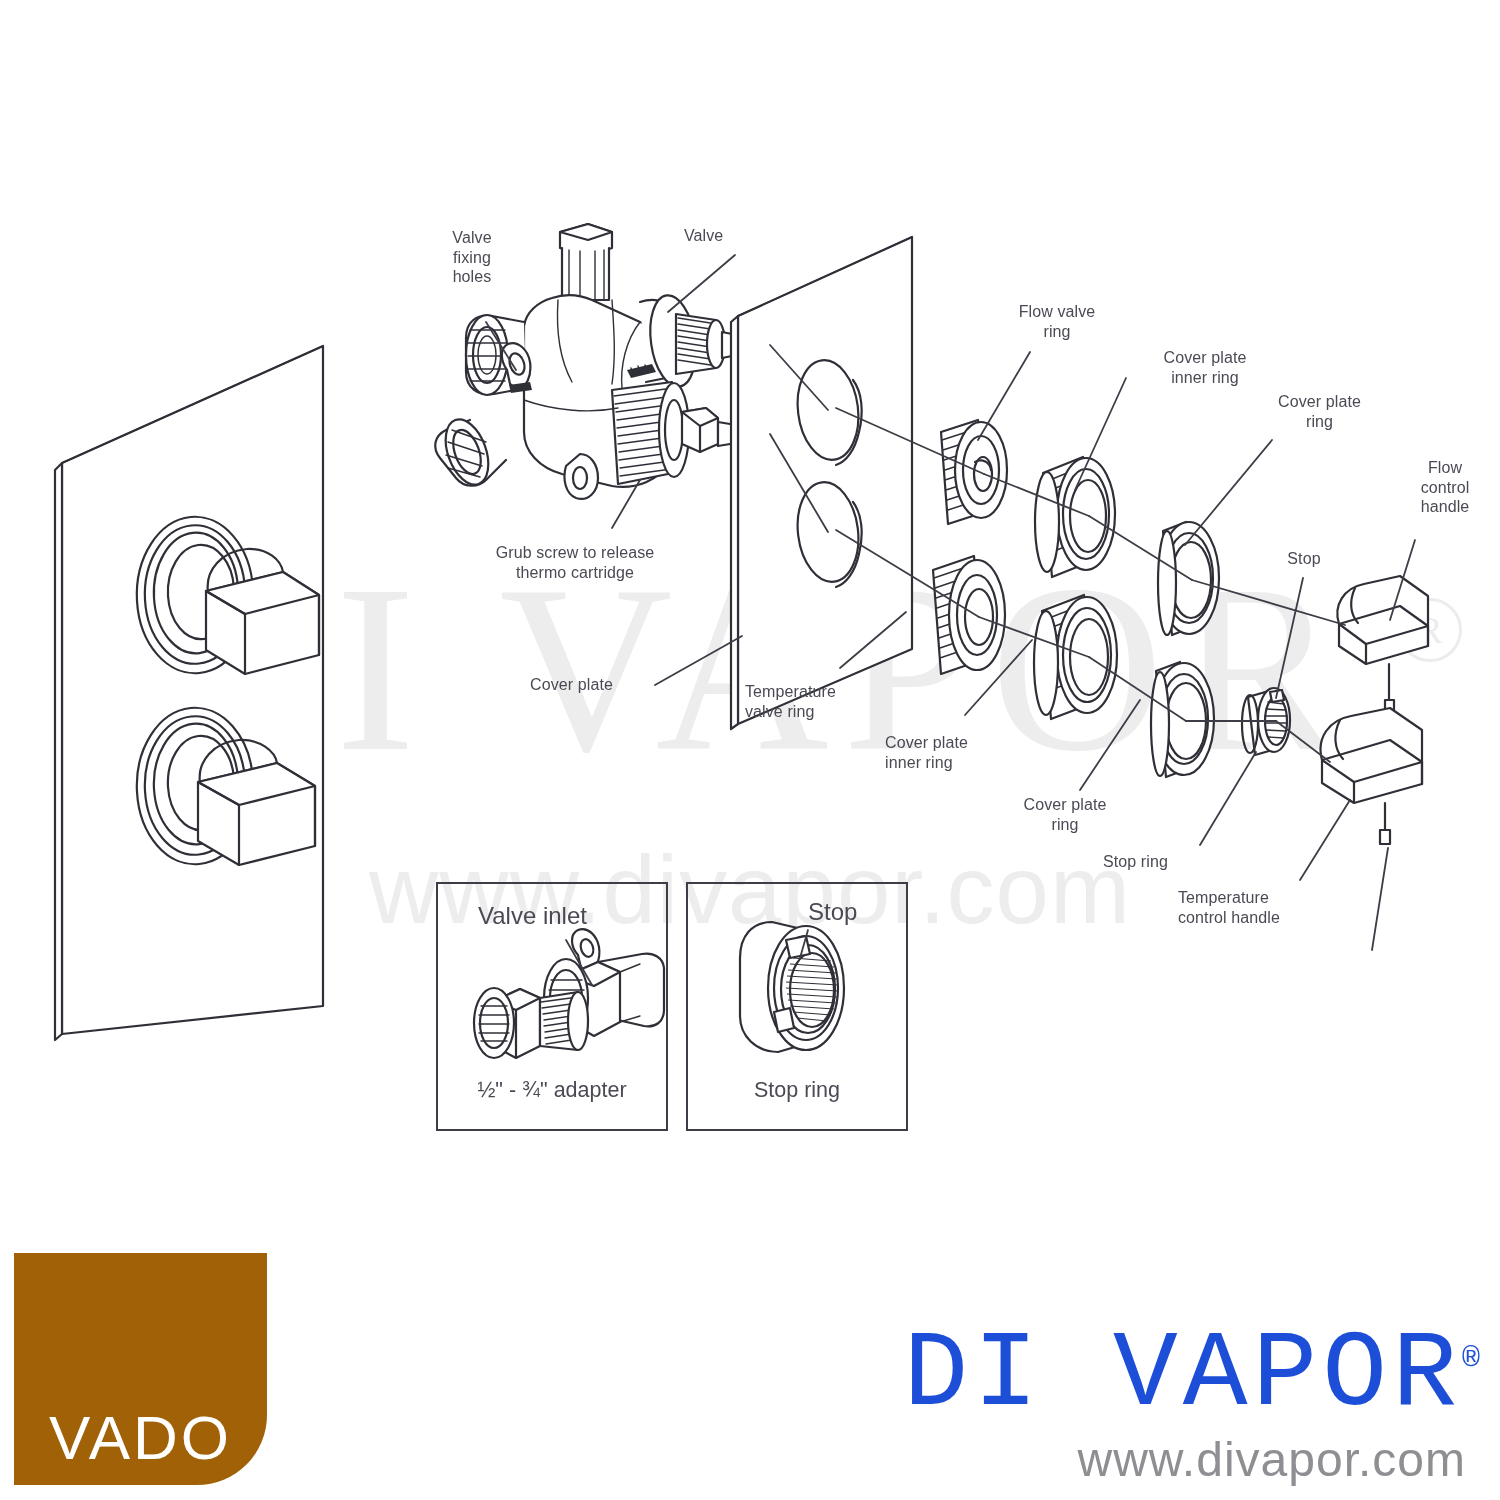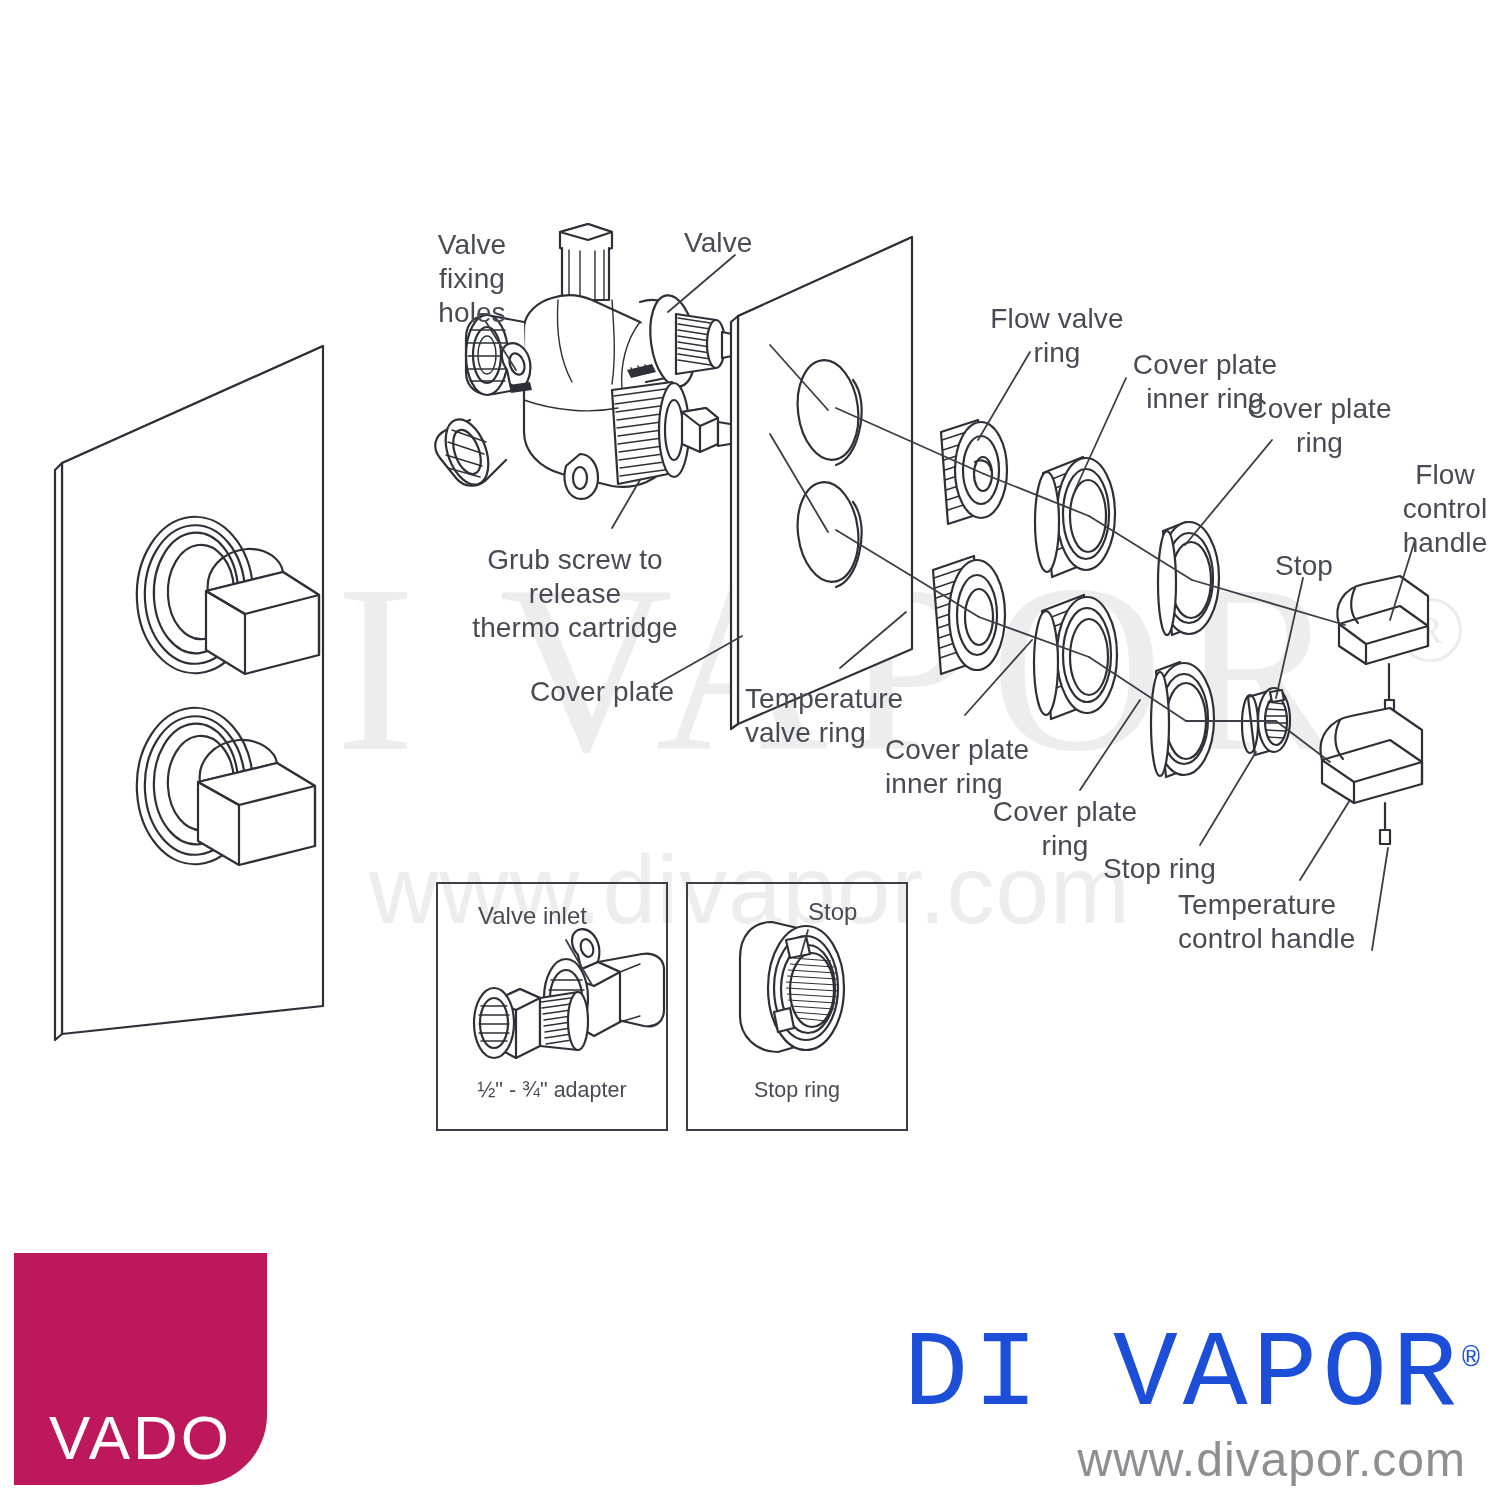--- a/index.html
+++ b/index.html
@@ -62,21 +62,21 @@
   
   #art { position: absolute; inset: 0; z-index: 2; }
   #art svg { display: block; }
 
   
   .lbl {
     position: absolute;
     z-index: 3;
     color: #4a4a55;
     font-family: "Liberation Sans", sans-serif;
-    font-size: 28px;
+    font-size: 16px;
     line-height: 1.22;
     letter-spacing: 0.1px;
     white-space: pre-line;
   }
   .lbl.c  { text-align: center; }
   .lbl.l  { text-align: left; }
 
   
   .inset {
     position: absolute;
@@ -100,21 +100,21 @@
     font-family: "Liberation Sans", sans-serif;
     z-index: 3;
     white-space: nowrap;
   }
 
   
   #vado-logo {
     position: absolute;
     left: 14px; top: 1253px;
     width: 253px; height: 232px;
-    background: #be185d;
+    background: #a16207;
     border-bottom-right-radius: 70px;
     z-index: 4;
   }
   #vado-word {
     position: absolute;
     left: 0; bottom: 16px;
     width: 100%;
     text-align: center;
     color: #ffffff;
     font-family: "Liberation Sans", sans-serif;

